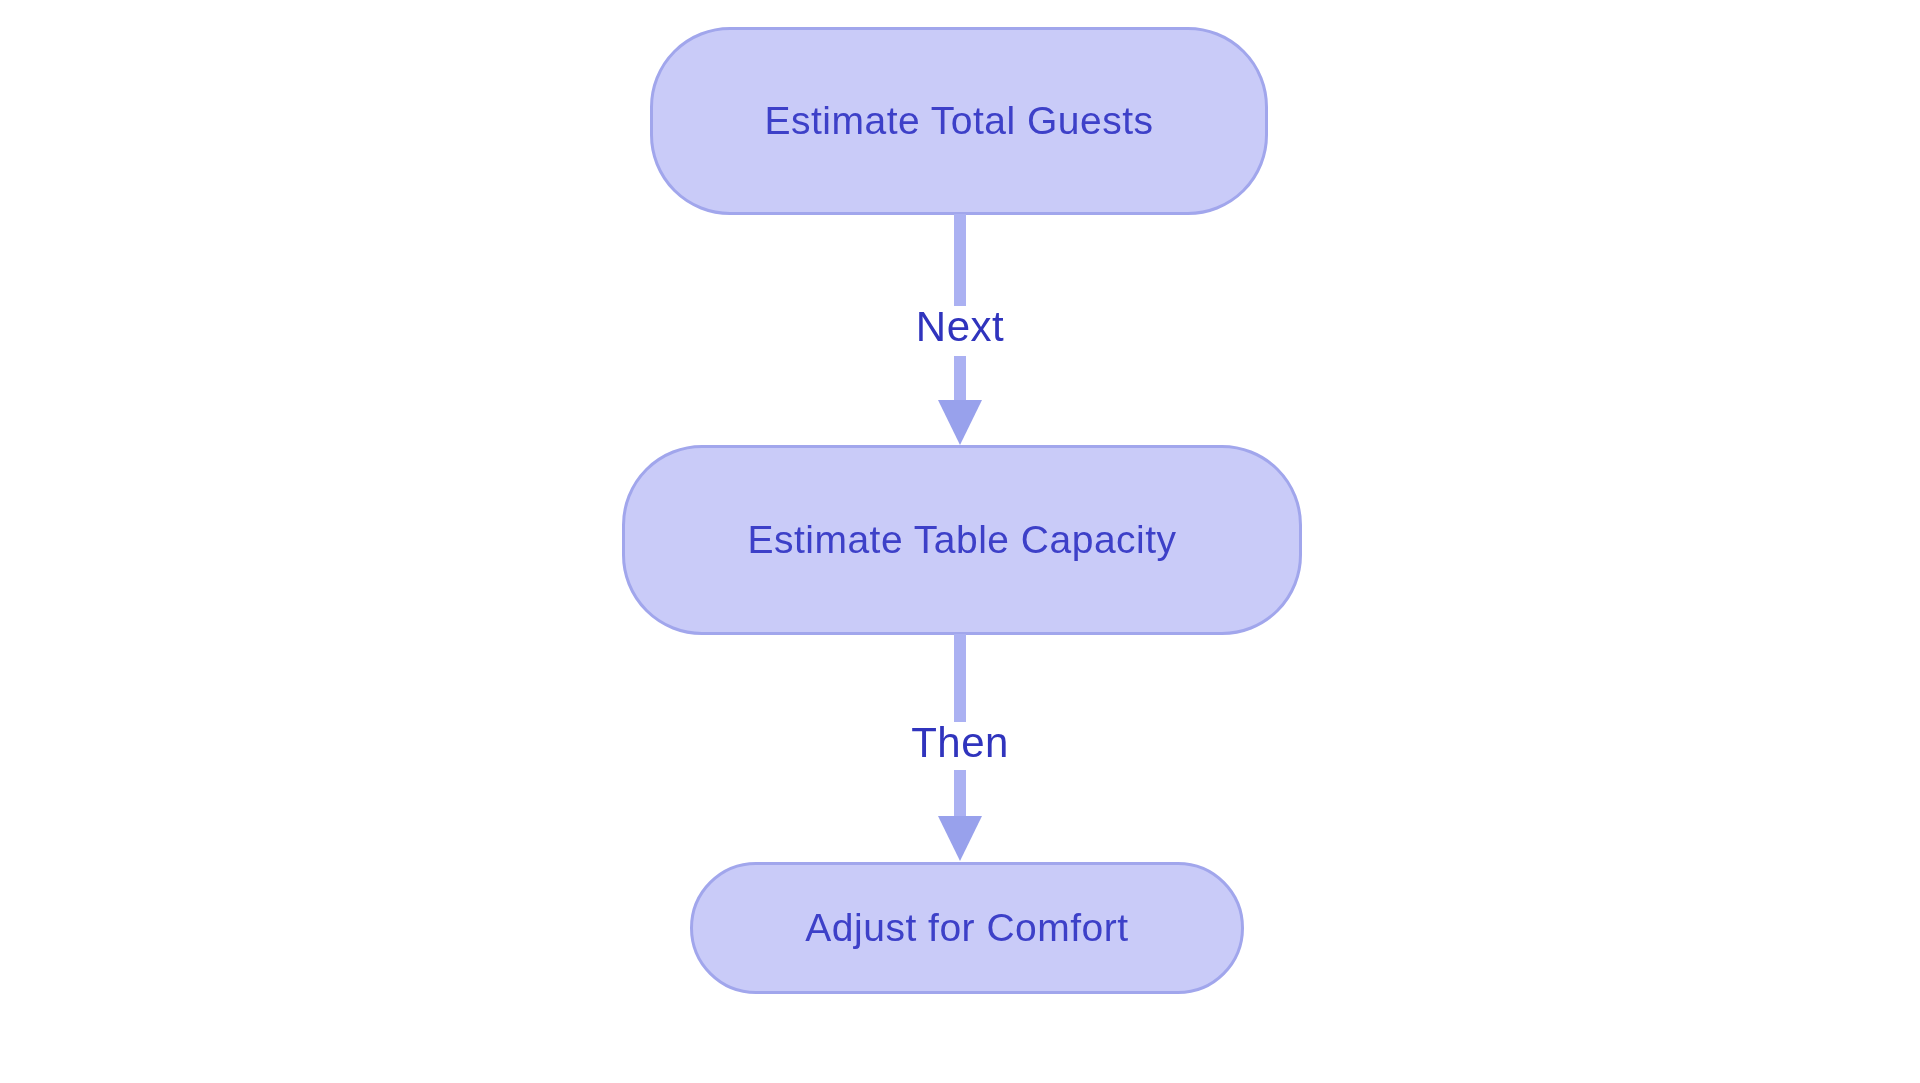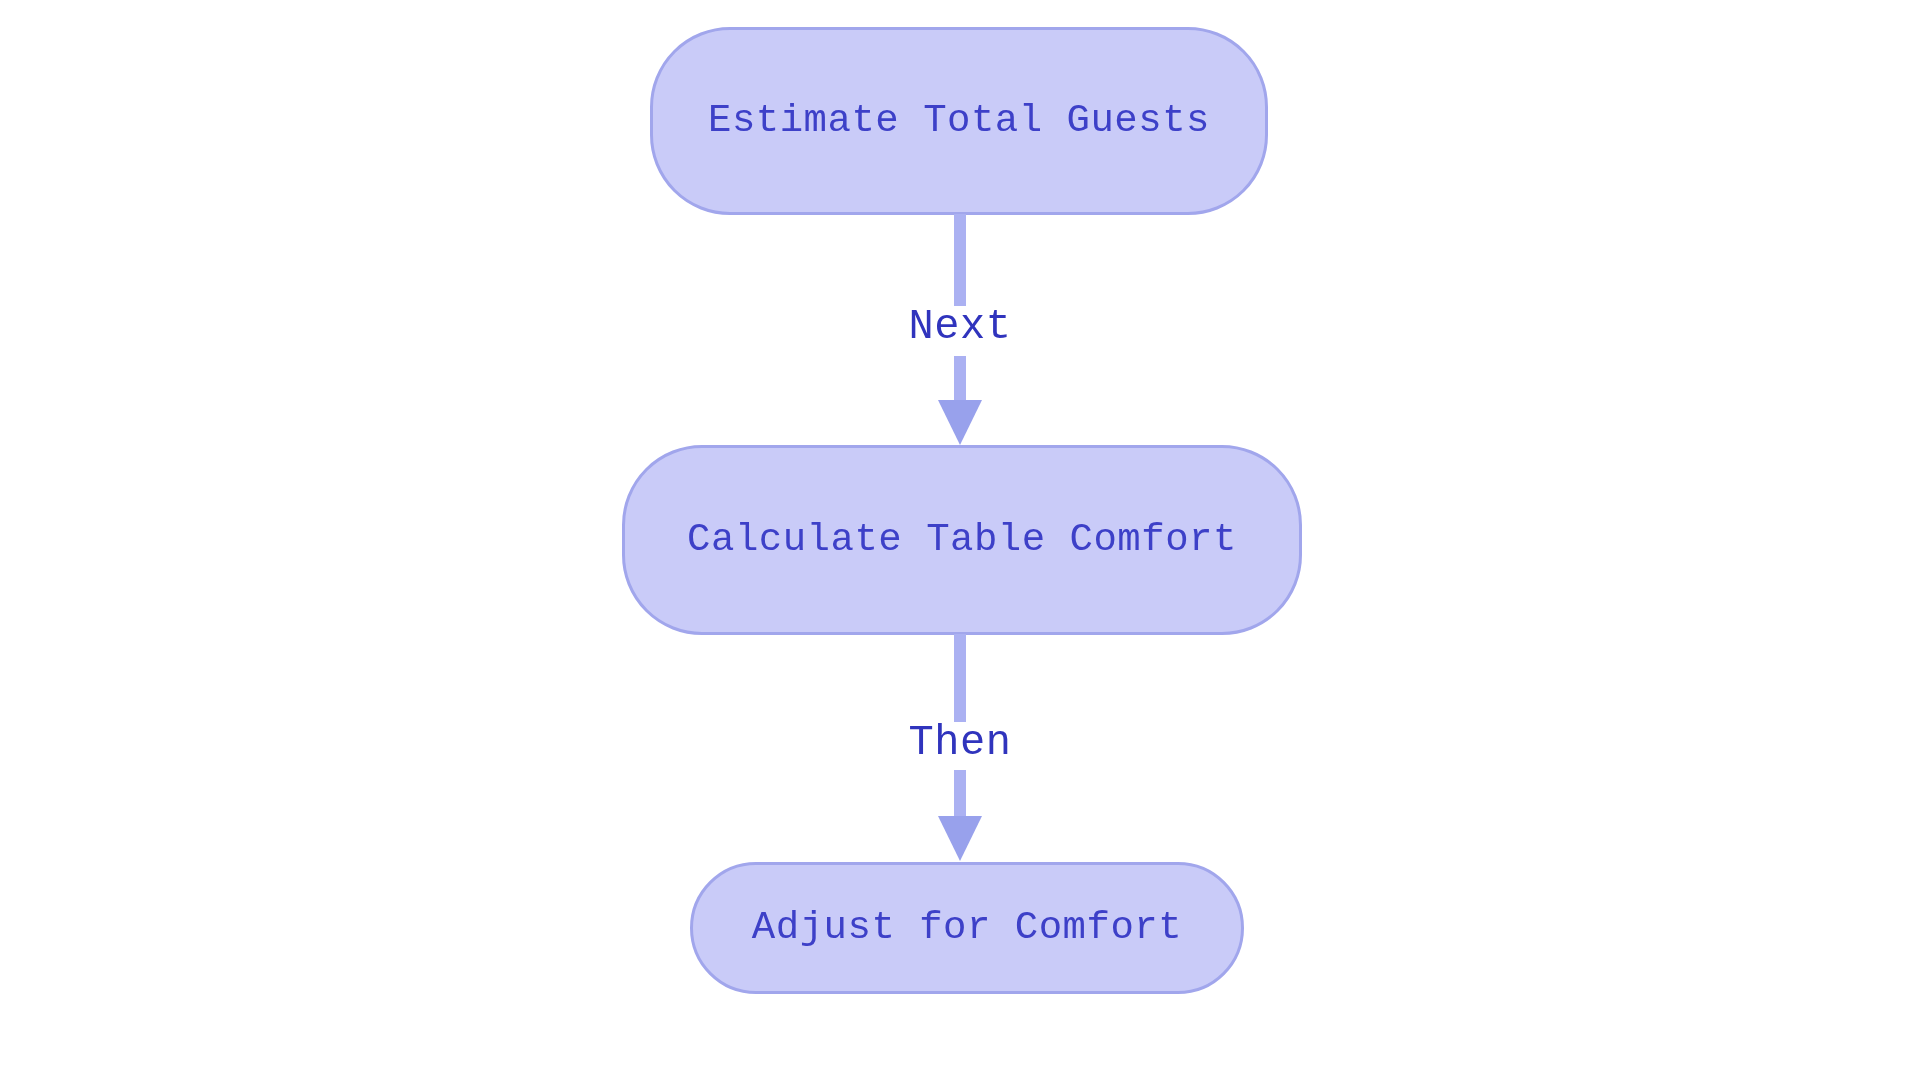--- a/index.html
+++ b/index.html
@@ -5,21 +5,21 @@
   html, body {
     margin: 0;
     padding: 0;
     background: #ffffff;
   }
   .canvas {
     position: relative;
     width: 1920px;
     height: 1083px;
     background: var(--background, #ffffff);
-    font-family: Liberation Mono, monospace;
+    font-family: Liberation Sans, sans-serif;
     overflow: hidden;
   }
   .node {
     position: absolute;
     box-sizing: border-box;
     background: var(--node-fill, #c9cbf8);
     border: 3px solid var(--node-border, #a1a6ec);
     border-radius: 80px;
     display: flex;
     align-items: center;
@@ -77,21 +77,21 @@
   <div class="node node1">
     <span class="node-label">Estimate Total Guests</span>
   </div>
 
   <div class="edge-seg e1a"></div>
   <div class="edge-label el1">Next</div>
   <div class="edge-seg e1b"></div>
   <div class="arrowhead ah1"></div>
 
   <div class="node node2">
-    <span class="node-label">Calculate Table Comfort</span>
+    <span class="node-label">Estimate Table Capacity</span>
   </div>
 
   <div class="edge-seg e2a"></div>
   <div class="edge-label el2">Then</div>
   <div class="edge-seg e2b"></div>
   <div class="arrowhead ah2"></div>
 
   <div class="node node3">
     <span class="node-label">Adjust for Comfort</span>
   </div>

